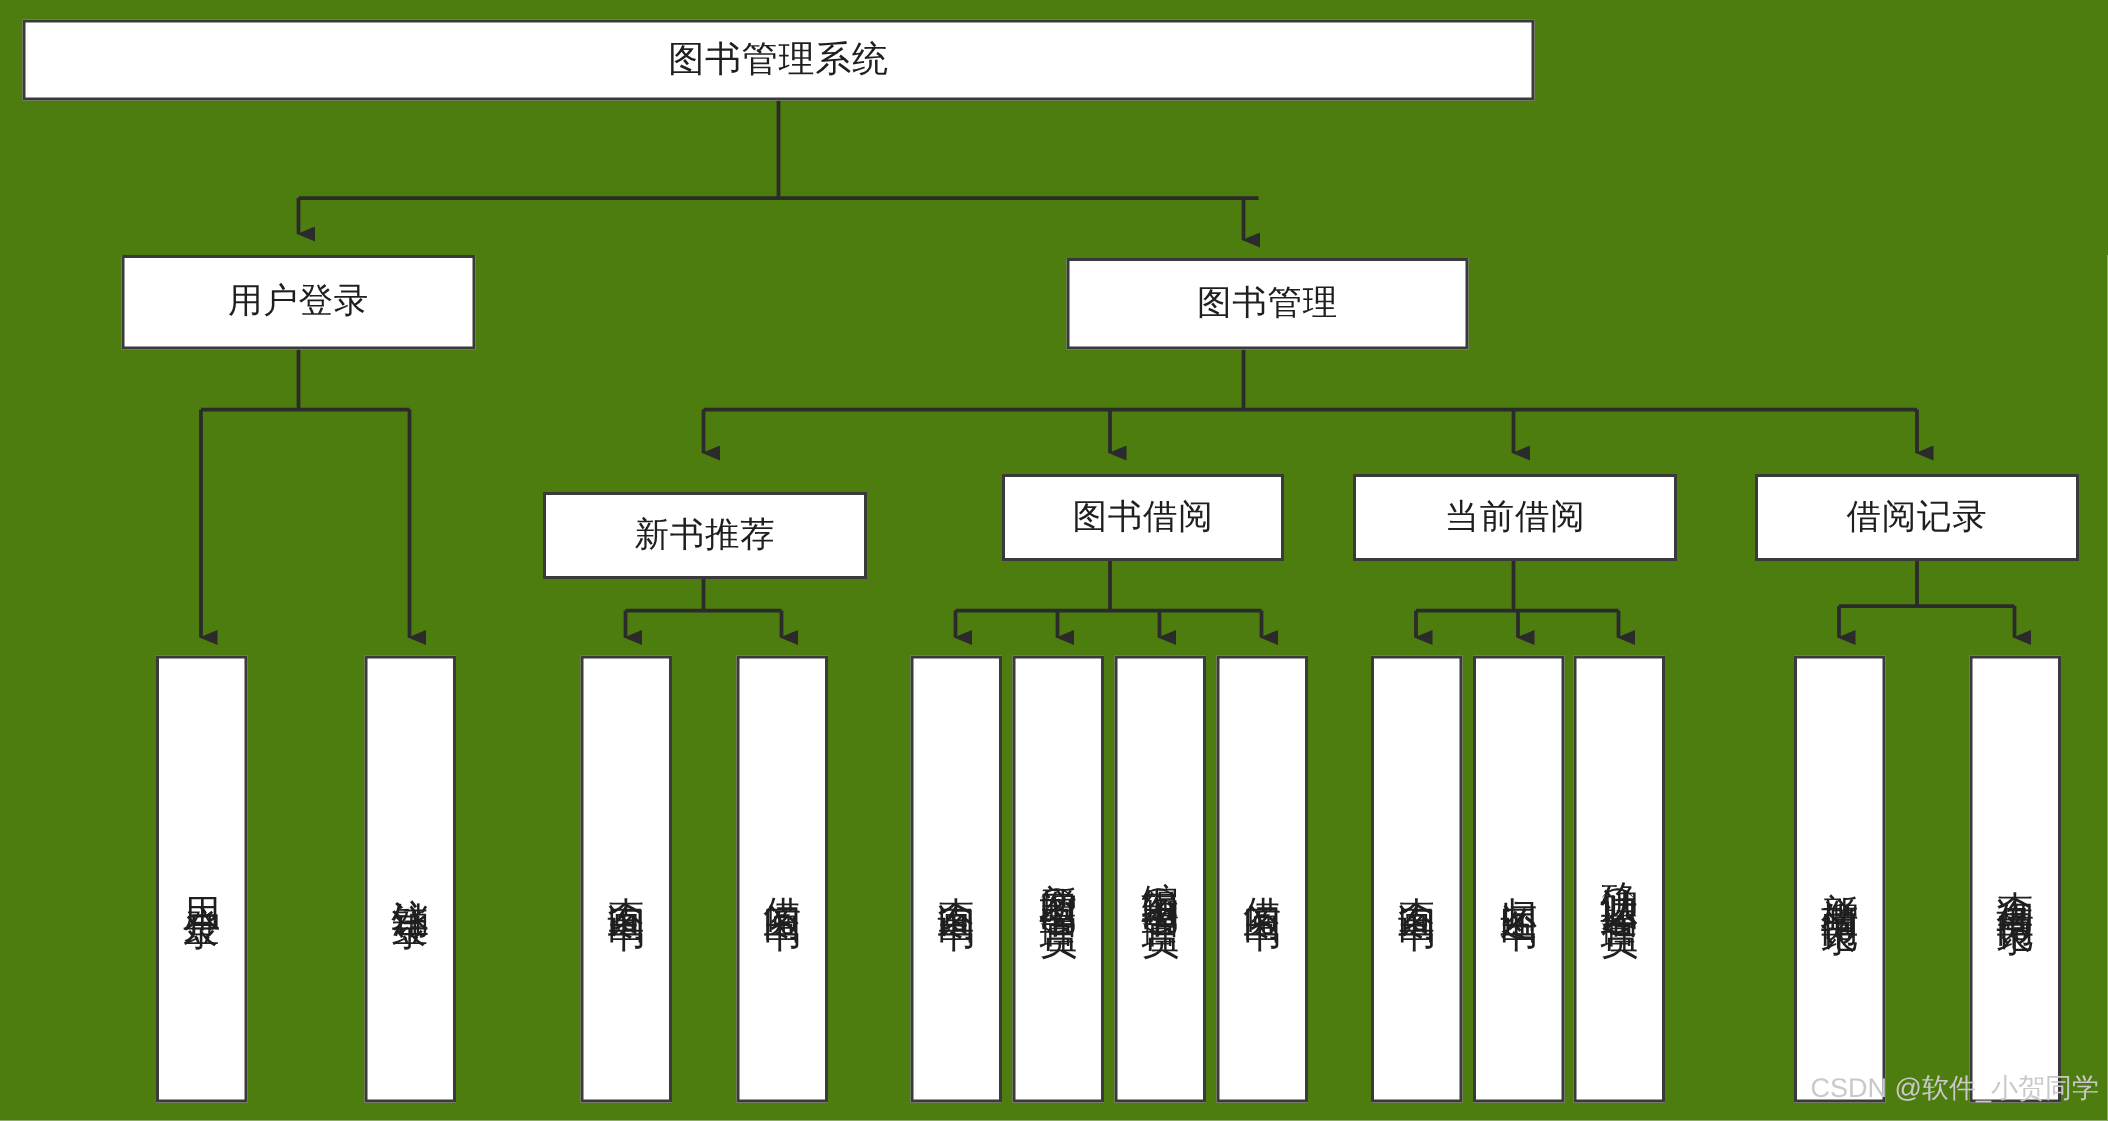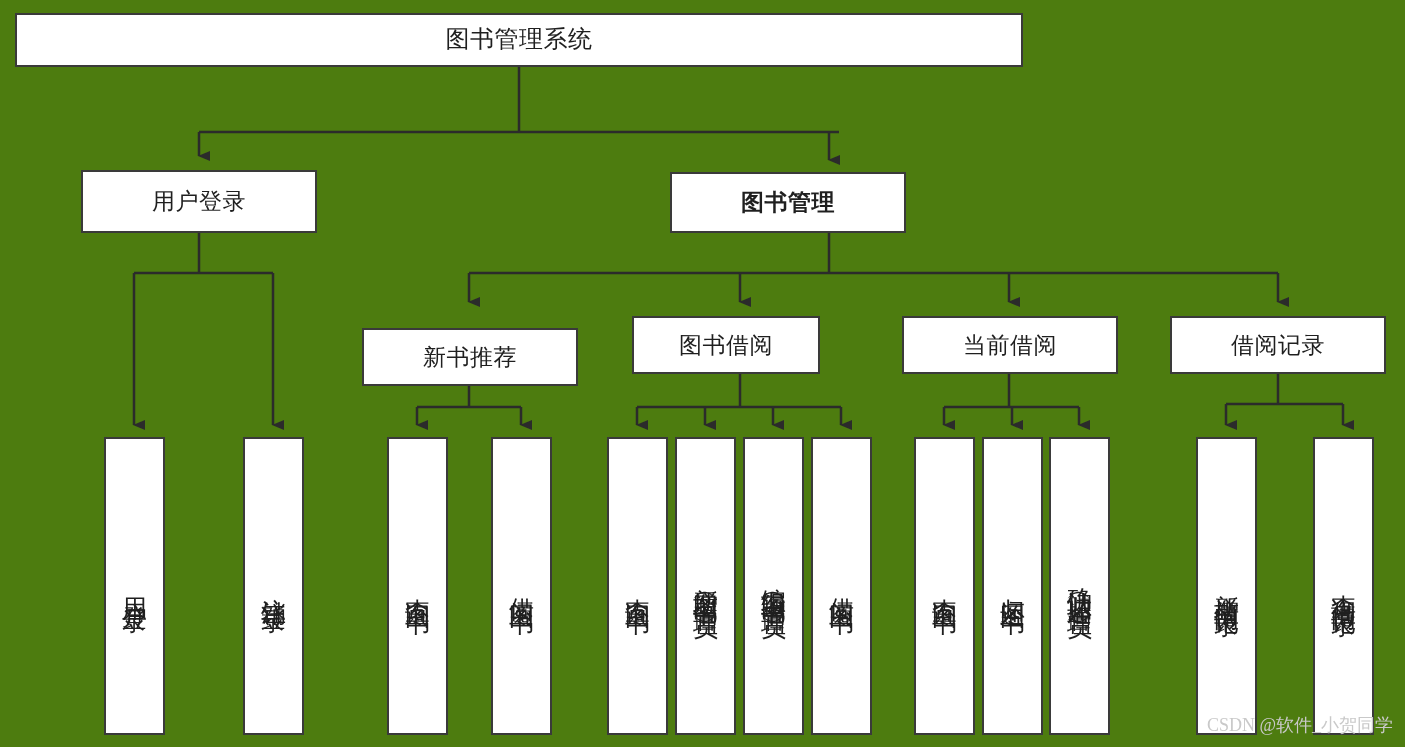--- a/index.html
+++ b/index.html
@@ -61,21 +61,21 @@
     line-height: 1;
   }
   #watermark {
     position: absolute;
     left: 1207px;
     top: 713px;
     font-size: 18px;
     color: #c9c9c9;
     white-space: nowrap;
     z-index: 5;
-    font-family: Liberation Serif, serif;
+    font-family: Liberation Sans, sans-serif;
   }
 </style>
 </head>
 <body>
 
 <div id="canvas">
 
   <svg class="edges" viewBox="0 0 1405 747">
     <defs>
       <marker id="arrow" viewBox="0 0 10 12" refX="5" refY="11" markerWidth="10" markerHeight="12" orient="auto-start-reverse" markerUnits="userSpaceOnUse">
@@ -127,29 +127,29 @@
   </svg>
 
   <div class="node root horizontal" style="left:15px; top:13px; width:1008px; height:54px;">
     <span class="label">图书管理系统</span>
   </div>
 
   <div class="node horizontal" style="left:81px; top:170px; width:236px; height:63px;">
     <span class="label">用户登录</span>
   </div>
 
-  <div class="node horizontal" style="left:670px; top:172px; width:236px; height:61px;font-weight:bold;">
+  <div class="node horizontal" style="left:711px; top:172px; width:268px; height:61px;">
     <span class="label">图书管理</span>
   </div>
 
   <div class="node horizontal" style="left:362px; top:328px; width:216px; height:58px;">
     <span class="label">新书推荐</span>
   </div>
 
-  <div class="node horizontal" style="left:632px; top:316px; width:188px; height:58px;">
+  <div class="node horizontal" style="left:668px; top:316px; width:188px; height:58px;">
     <span class="label">图书借阅</span>
   </div>
 
   <div class="node horizontal" style="left:902px; top:316px; width:216px; height:58px;">
     <span class="label">当前借阅</span>
   </div>
 
   <div class="node horizontal" style="left:1170px; top:316px; width:216px; height:58px;">
     <span class="label">借阅记录</span>
   </div>

